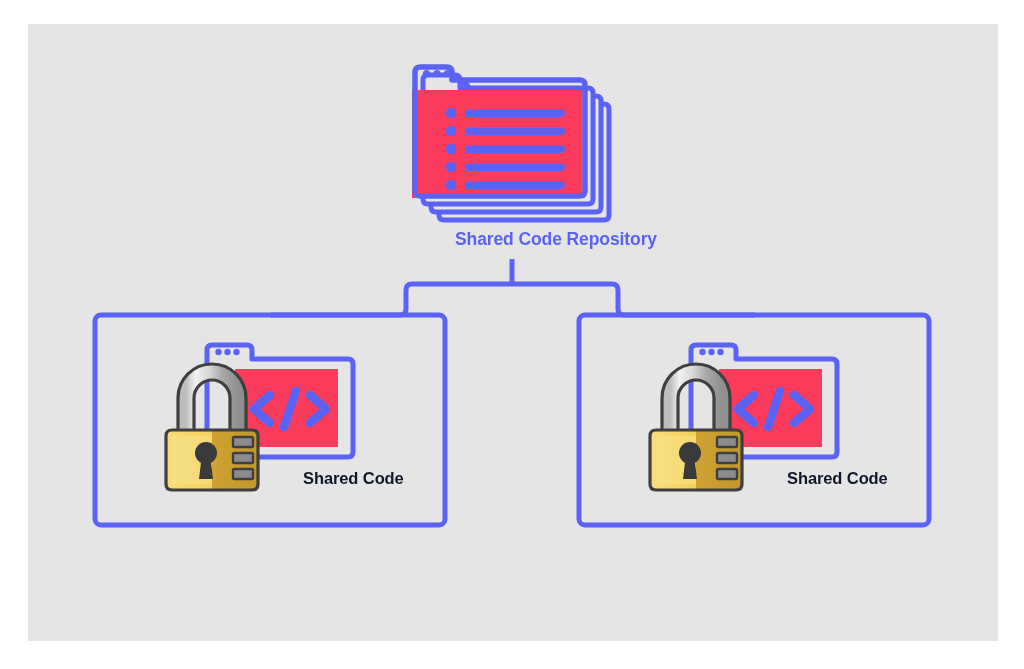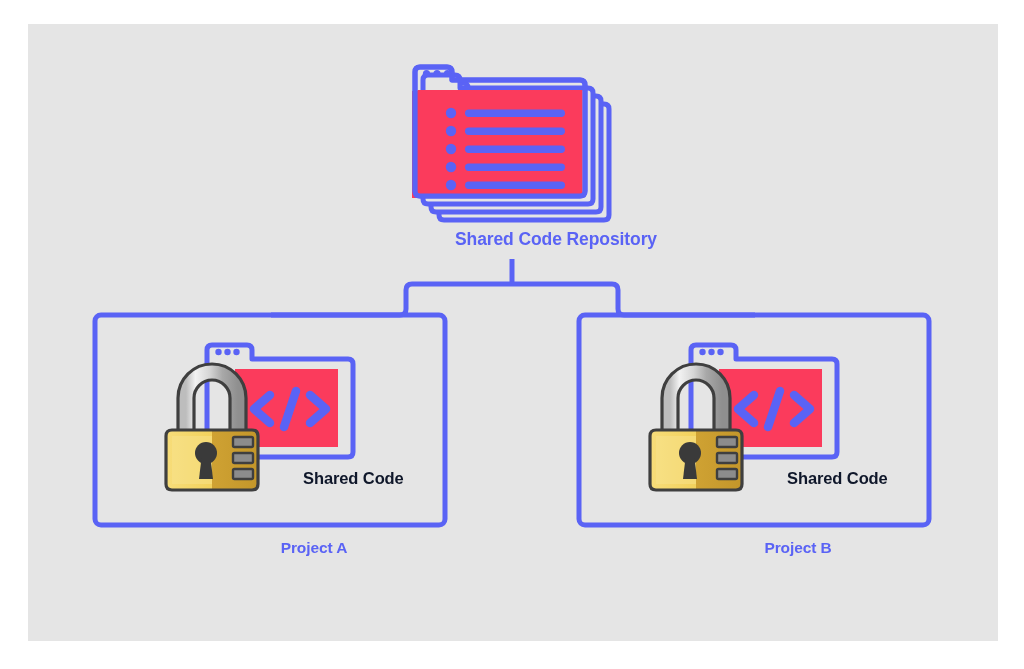--- a/index.html
+++ b/index.html
@@ -260,17 +260,15 @@
       </g>
     </g>
   </svg>
 
   <div class="label" id="repo-label">Shared Code Repository</div>
 
   <div class="label shared-label" id="sharedA-label">Shared Code</div>
 
   <div class="label shared-label" id="sharedB-label">Shared Code</div>
 
-  <div class="label" id="projA-label">Project A</div>
-
-  <div class="label" id="projB-label">Project B</div>
+
 
 </div>
 
 </body></html>

